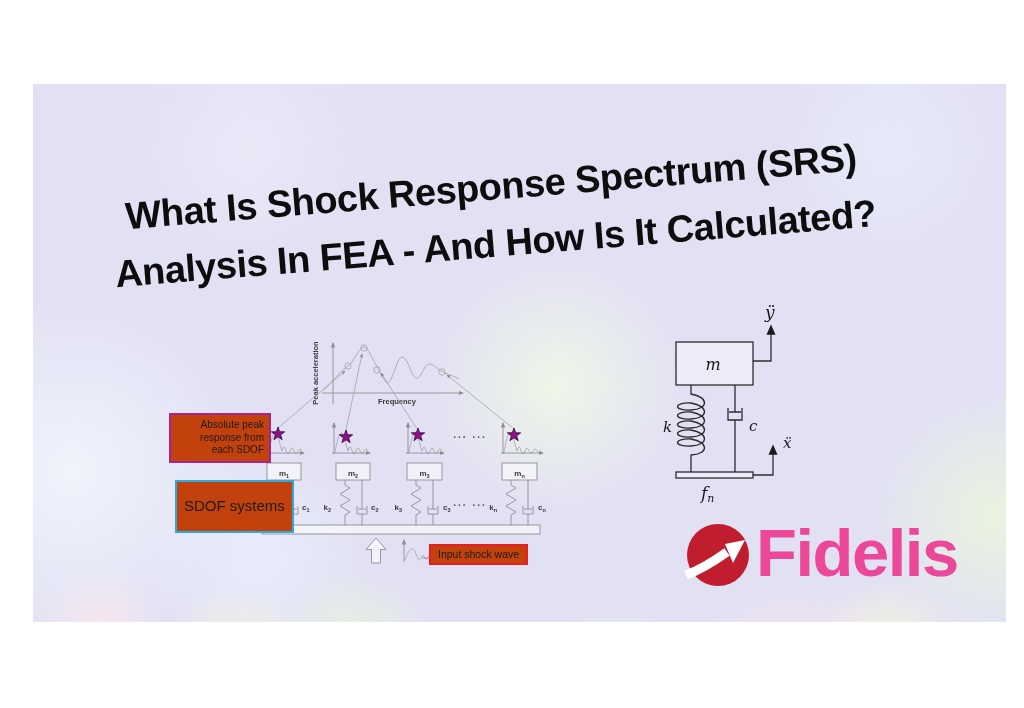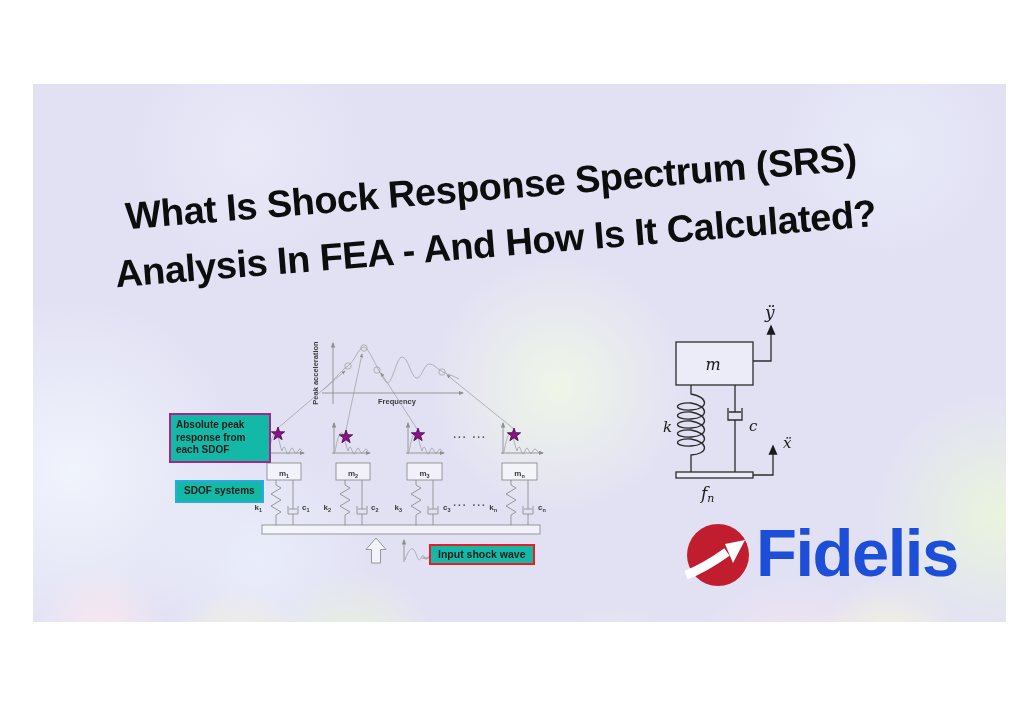--- a/index.html
+++ b/index.html
@@ -32,46 +32,47 @@
     text-align:center;color:#0d0d0d;
   }
   .title-line{
     font-size:38px;line-height:57px;font-weight:bold;white-space:nowrap;
     letter-spacing:-0.5px;
   }
   
   .srs-wrap{position:absolute;left:165px;top:312px;width:420px;height:270px;}
   .srs-wrap svg{position:absolute;left:0;top:0;}
   .callout{
-    position:absolute;background:#14b8a6;color:#1c1c1c;font-weight:bold;
+    position:absolute;background:#c2410c;color:#1c1c1c;font-weight:normal;
     line-height:1.25;
+    text-align:right;
   }
   .callout.purple{left:4px;top:101px;width:88px;border:2.5px solid var(--c-purple);
     padding:4px 5px;font-size:10px;}
   .callout.blue{left:10px;top:168px;border:2.5px solid var(--c-blue);
-    padding:3px 7px;font-size:10px;white-space:nowrap;}
+    padding:15px 7px;font-size:15px;white-space:nowrap;}
   .callout.red{left:264px;top:232px;border:2.5px solid var(--c-red);
     padding:2px 7px;font-size:10.5px;white-space:nowrap;}
   .sv-lab{font-family:"Liberation Sans",sans-serif;font-weight:bold;font-size:7.5px;fill:#3a3a3a;}
   .sv-sys{font-family:"Liberation Sans",sans-serif;font-weight:bold;font-size:8px;fill:#3a3a3a;}
   .sv-sub{font-size:5.5px;}
   .sv-dots{font-family:"Liberation Sans",sans-serif;font-weight:bold;font-size:10px;fill:#555;letter-spacing:2px;}
   .ln{stroke:#8e8e8e;stroke-width:0.9;fill:none;}
   .lnthin{stroke:#9a9a9a;stroke-width:0.7;fill:none;}
   .boxf{fill:rgba(255,255,255,0.55);stroke:#8e8e8e;stroke-width:0.9;}
   
   .schematic-wrap{position:absolute;left:655px;top:298px;width:150px;height:210px;}
   .ser{font-family:"DejaVu Serif",serif;font-style:italic;fill:#1a1a1a;}
   .sch{stroke:#2b2b2b;stroke-width:1.3;fill:none;}
   .schf{fill:rgba(255,255,255,0.35);stroke:#2b2b2b;stroke-width:1.3;}
   
   .logo-wrap{position:absolute;left:683px;top:516px;display:flex;align-items:center;}
   .logo-wrap svg{display:block;}
   .brand{
-    font-size:67px;font-weight:bold;color:#1d4ed8;letter-spacing:-1.5px;
+    font-size:67px;font-weight:bold;color:#ec4899;letter-spacing:-1.5px;
     line-height:74px;margin-left:1px;
   }
 </style>
 </head>
 <body>
 
 <div class="panel"></div>
 
 <div class="title-block">
   <div class="title-line">What Is Shock Response Spectrum (SRS)</div>

